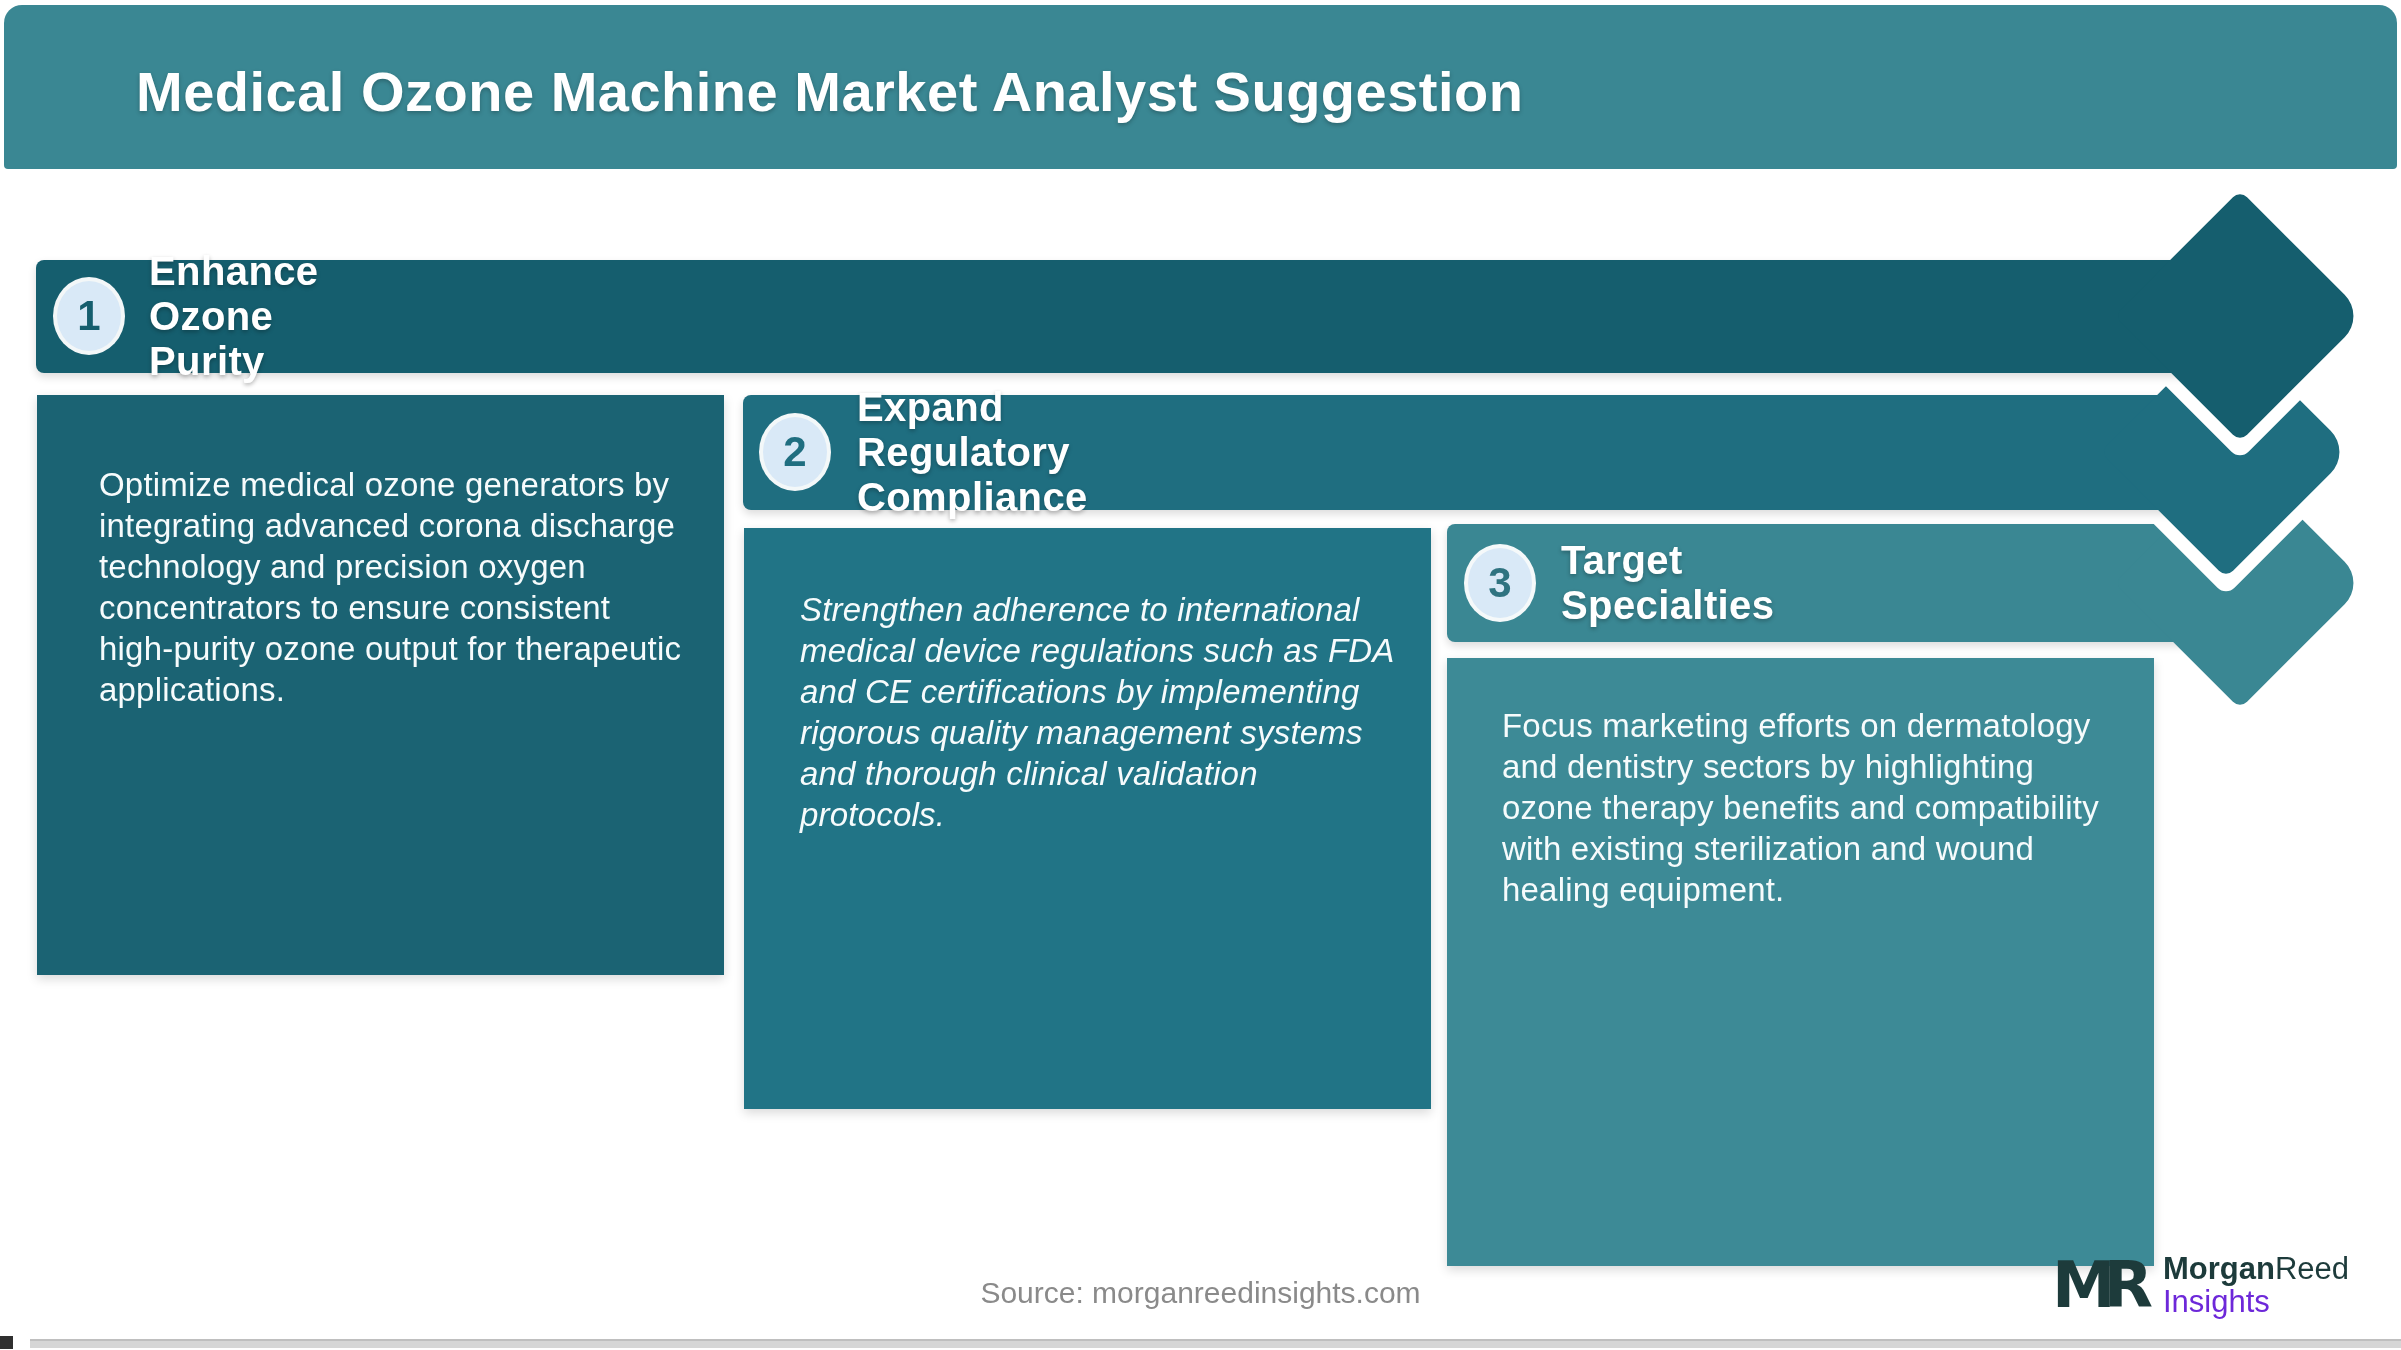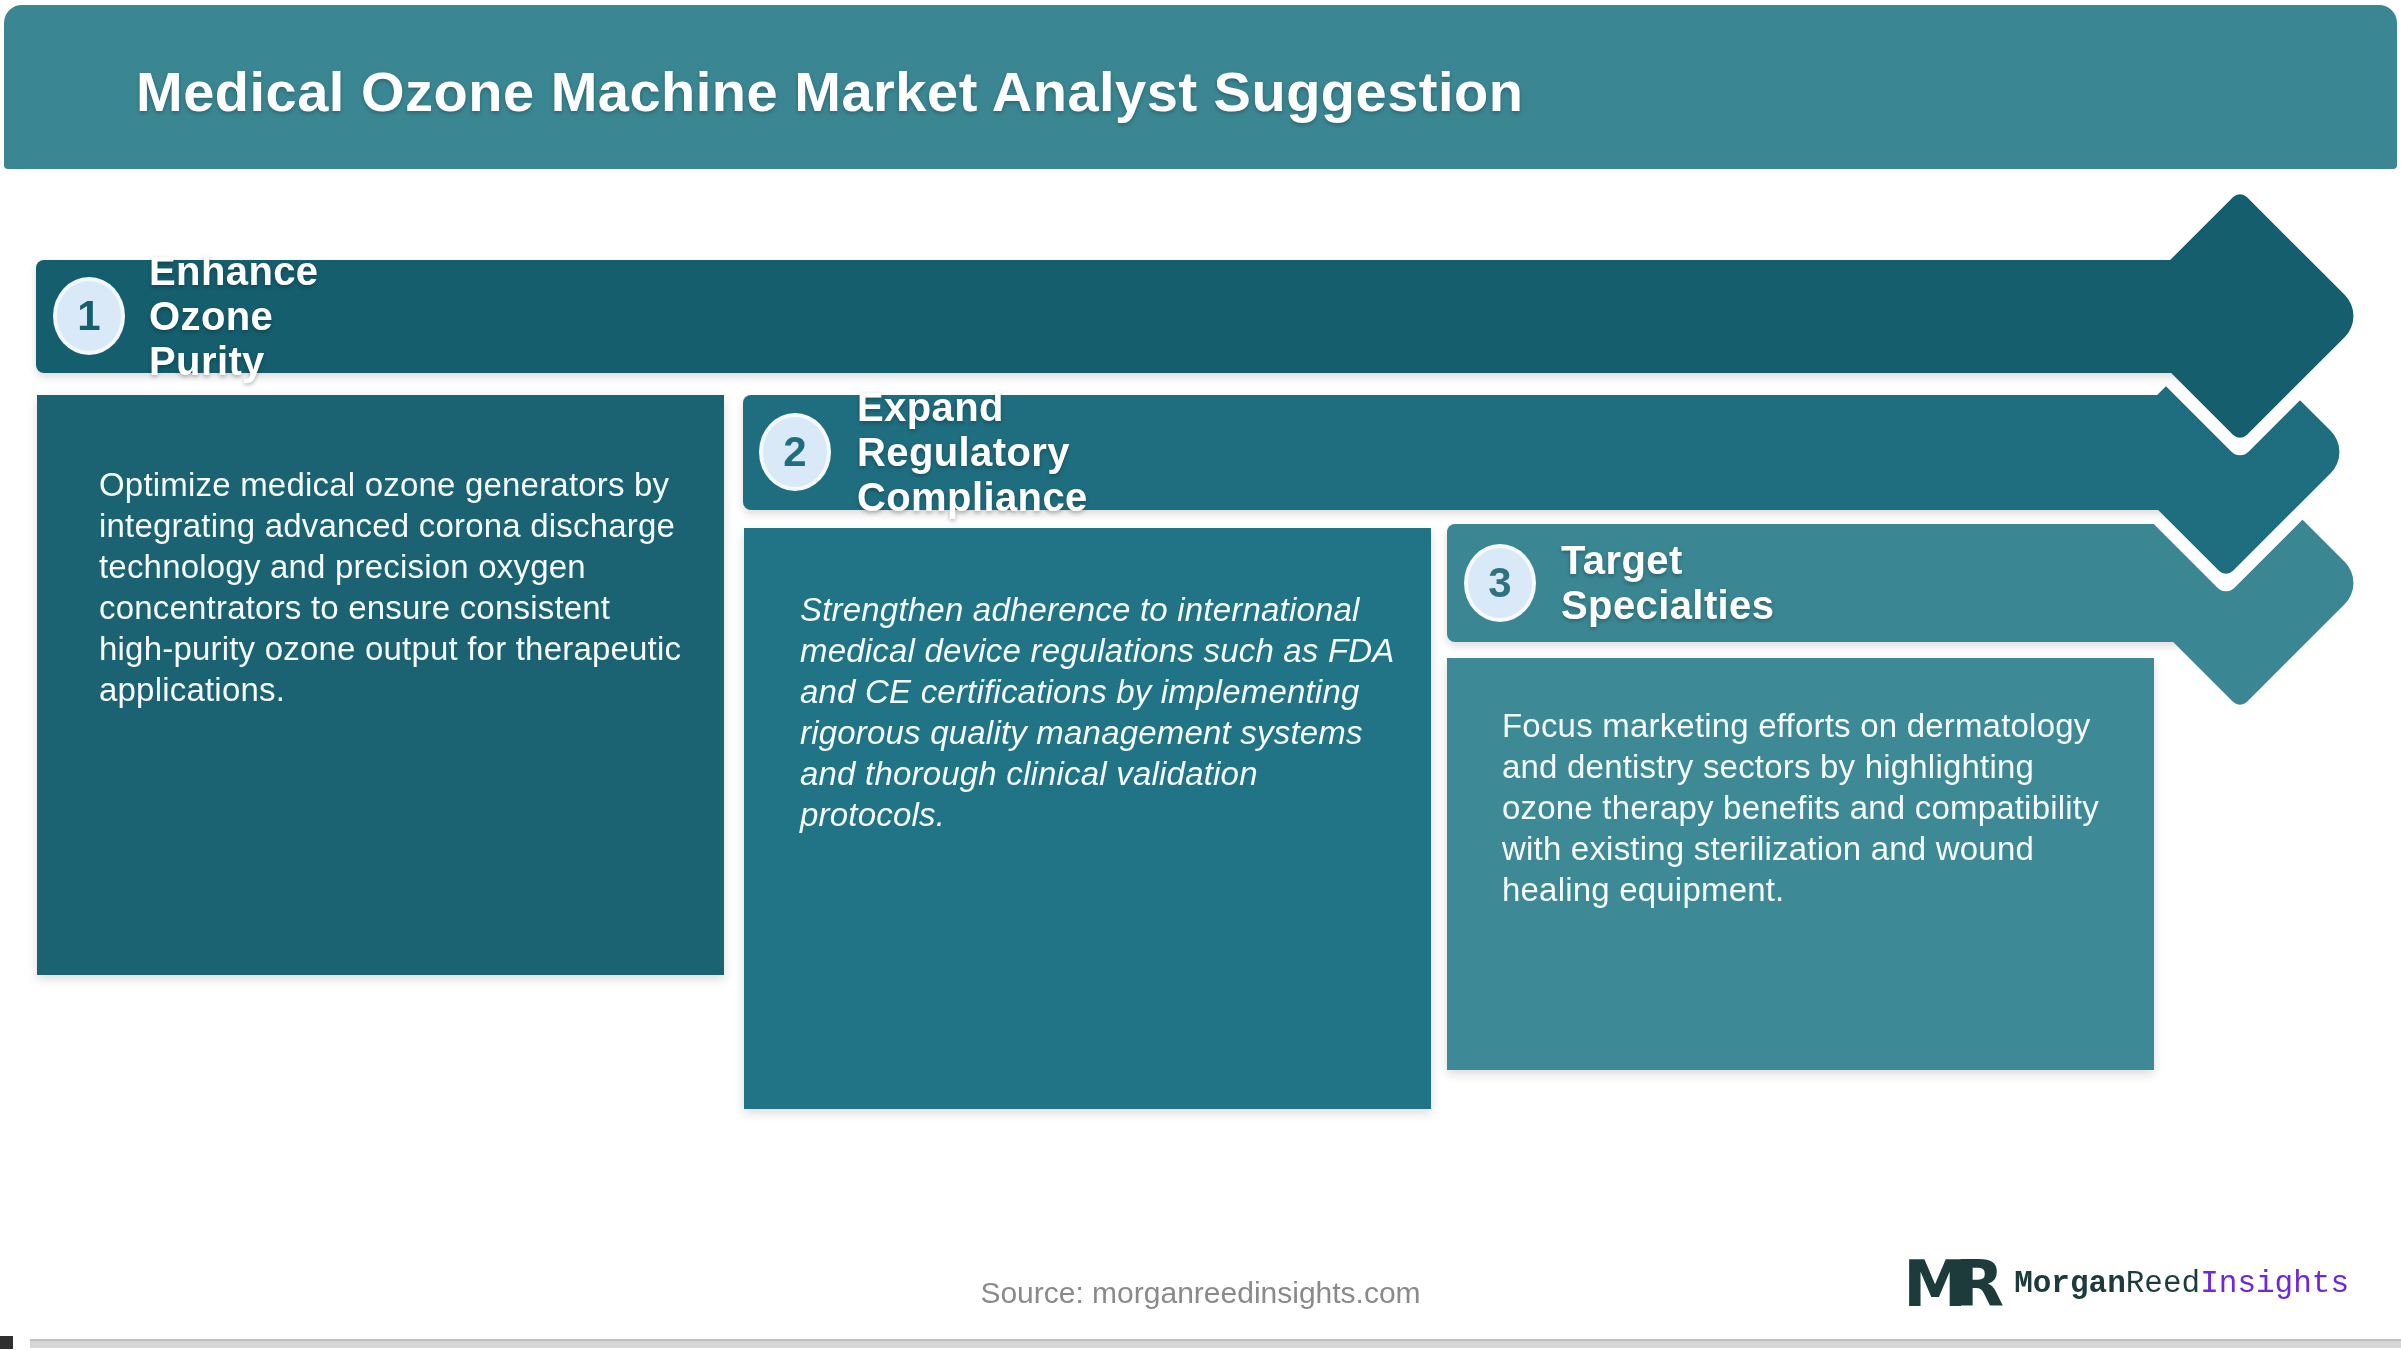--- a/index.html
+++ b/index.html
@@ -53,32 +53,32 @@
   .t2{left:857px;top:395px;height:115px;}
   .t3{left:1561px;top:524px;height:118px;}
   
   .desc-box{
     position:absolute;z-index:1;border-radius:0;box-shadow:0 4px 10px rgba(0,0,0,.15);
     box-sizing:border-box;color:#F6FBFC;
   }
   .desc-box p{margin:0;font-size:33px;line-height:1.24;font-weight:400;letter-spacing:.2px;}
   .d1{left:37px;top:395px;width:687px;height:580px;background:#1B6373;padding:70px 40px 0 62px;}
   .d2{left:744px;top:528px;width:687px;height:581px;background:#217486;padding:62px 36px 0 56px;font-style:italic;}
-  .d3{left:1447px;top:658px;width:707px;height:412px;background:#3D8A96;padding:48px 40px 0 55px;}
+  .d3{left:1447px;top:658px;width:707px;height:608px;background:#3D8A96;padding:48px 40px 0 55px;}
   
   .source{
     position:absolute;left:0;right:0;top:1276px;text-align:center;
     font-size:30px;color:#8A8A8A;z-index:2;
   }
   .logo{position:absolute;right:52px;top:1252px;display:flex;align-items:center;gap:12px;z-index:2;}
   .monogram{
     font-family:"DejaVu Sans",sans-serif;font-weight:700;font-size:64px;
     color:#1D3B3B;letter-spacing:-12px;padding-right:10px;line-height:1;
   }
-  .logo-text{display:flex;flex-direction:row;line-height:1.08;font-family:Liberation Mono, monospace;}
+  .logo-text{display:flex;flex-direction:column;line-height:1.08;font-family:Liberation Sans, sans-serif;}
   .logo-name{font-size:31px;color:#1D3B3B;}
   .logo-name .n1{font-weight:700;}
   .logo-name .n2{font-weight:400;}
   .logo-sub{font-size:31px;color:#6d28d9;}
   
   .bottom-line{position:absolute;left:30px;right:0;top:1339px;height:7px;background:#D6D6D6;border-top:2px solid #BFBFBF;}
   .corner-dot{position:absolute;left:0;top:1336px;width:13px;height:13px;background:#2F2F2F;}
 </style>
 </head>
 <body>

